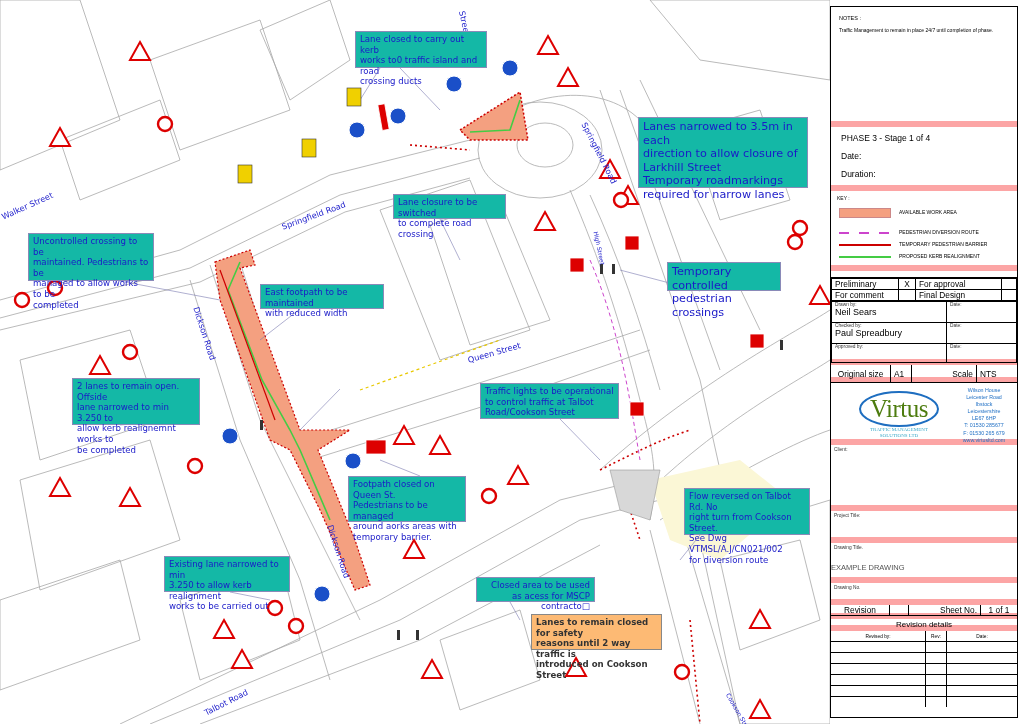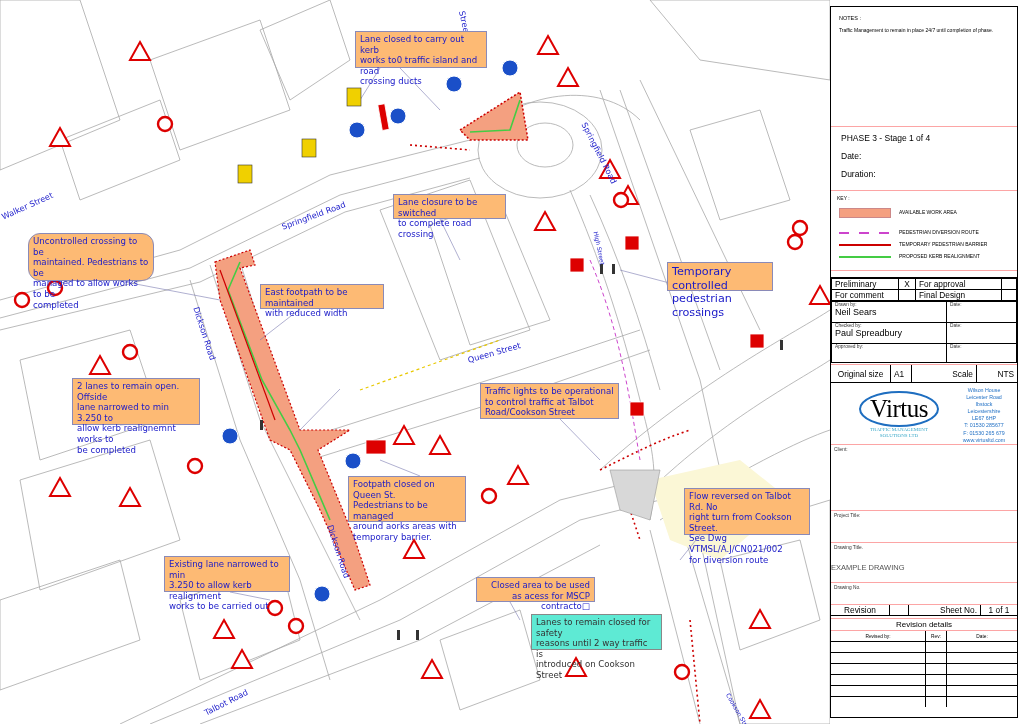--- a/index.html
+++ b/index.html
@@ -1,38 +1,38 @@
 <!DOCTYPE html>
 <html><head>
 <meta charset="utf-8">
 <style>
   html,body{margin:0;padding:0;background:#fff;}
   body{width:1024px;height:724px;position:relative;overflow:hidden;font-family:"DejaVu Sans",sans-serif;}
   #map{position:absolute;left:0;top:0;width:830px;height:724px;background:#fff;}
   #map svg{position:absolute;left:0;top:0;}
-  .note{position:absolute;background:#fdba74;border:1px solid #8a8ab8;color:#1a1ac8;font-size:8.6px;line-height:10.6px;padding:2px 4px;white-space:pre-line;box-sizing:border-box;}
+  .note{position:absolute;background:#14b8a6;border:1px solid #8a8ab8;color:#1a1ac8;font-size:8.6px;line-height:10.6px;padding:2px 4px;white-space:pre-line;box-sizing:border-box;}
   .note.big{font-size:11.2px;line-height:13.6px;color:#1a1ac8;}
-  .note.grey{background:#5eead4;border-color:#888;color:#333;}
+  .note.grey{background:#fdba74;border-color:#888;color:#333;font-weight:bold;}
   .roadlbl{position:absolute;color:#2222cc;font-size:8.2px;white-space:nowrap;transform-origin:left center;}
   
   #tb{position:absolute;left:830px;top:6px;width:188px;height:712px;border:1.5px solid #000;box-sizing:border-box;background:#fff;font-family:"Liberation Sans",sans-serif;color:#000;}
-  .tb-sec{position:absolute;left:0;width:100%;border-bottom:1px solid #fca5a5;box-sizing:border-box;}
+  .tb-sec{position:absolute;left:0;width:100%;border-bottom:6px solid #fca5a5;box-sizing:border-box;}
   .tb-notes-h{position:absolute;left:8px;top:8px;font-size:5.5px;}
   .tb-notes-t{position:absolute;left:8px;top:20px;font-size:5px;}
   .ph{position:absolute;left:10px;font-size:8.5px;}
   .key-h{position:absolute;left:6px;top:4px;font-size:5px;}
   .key-row{position:absolute;left:8px;height:10px;width:176px;}
   .key-sw{position:absolute;left:0;top:0;width:52px;height:10px;}
   .key-lbl{position:absolute;left:60px;top:1px;font-size:5px;}
   table.tb{border-collapse:collapse;width:100%;}
   table.tb td{border:1px solid #000;padding:0 3px;font-size:8.3px;height:10px;}
   .cell-lbl{font-size:4.8px;color:#333;display:block;}
   .cell-val{font-size:9px;display:block;}
   .logo{position:absolute;left:28px;top:8px;width:80px;height:36px;border:2.5px solid #1e6ec0;border-radius:50%;box-sizing:border-box;}
-  .logo-text{position:absolute;left:0;top:2px;width:100%;text-align:center;font-family:"Liberation Serif",serif;font-size:25px;color:#000000;letter-spacing:-.5px;}
+  .logo-text{position:absolute;left:0;top:2px;width:100%;text-align:center;font-family:"Liberation Serif",serif;font-size:25px;color:#4d7c0f;letter-spacing:-.5px;}
   .logo-sub{position:absolute;left:30px;top:44px;width:76px;text-align:center;font-family:"Liberation Serif",serif;font-size:5px;color:#3aa8c8;line-height:6px;}
   .addr{position:absolute;left:122px;top:4px;width:62px;text-align:center;font-size:5.3px;line-height:7.1px;color:#1f6fc4;white-space:pre-line;}
   .lbl{position:absolute;left:3px;top:2px;font-size:4.8px;color:#333;}
   .dtitle{position:absolute;left:0;top:20px;width:100%;text-align:left;font-size:7.5px;color:#555;}
 </style>
 </head>
 <body>
 
 <div id="map">
   <svg width="830" height="724" viewBox="0 0 830 724">
@@ -209,36 +209,41 @@
     <span class="roadlbl" style="left:205px;top:708px;transform:rotate(-27deg);">Talbot Road</span>
     <span class="roadlbl" style="left:2px;top:212px;transform:rotate(-24deg);">Walker Street</span>
     <span class="roadlbl" style="left:462px;top:6px;transform:rotate(78deg);">Street</span>
     <span class="roadlbl" style="left:596px;top:228px;transform:rotate(78deg);font-size:6px;">High Street</span>
     <span class="roadlbl" style="left:728px;top:690px;transform:rotate(60deg);font-size:6px;">Cookson Street</span>
   </div>
 
   <div class="note" style="left:355px;top:31px;width:132px;height:37px;">Lane closed to carry out kerb
 works to0 traffic island and road
 crossing ducts</div>
-  <div class="note" style="left:28px;top:233px;width:126px;height:48px;border-radius:12px;">Uncontrolled crossing to be
+  <div class="note big" style="left:638px;top:117px;width:170px;height:71px;">Lanes narrowed to 3.5m in each
+direction to allow closure of
+Larkhill Street
+Temporary roadmarkings
+required for narrow lanes</div>
+  <div class="note" style="left:28px;top:233px;width:126px;height:48px;">Uncontrolled crossing to be
 maintained. Pedestrians to be
 managed to allow works to be
 completed</div>
   <div class="note" style="left:393px;top:194px;width:113px;height:25px;">Lane closure to be switched
 to complete road crossing</div>
   <div class="note" style="left:260px;top:284px;width:124px;height:25px;">East footpath to be maintained
 with reduced width</div>
   <div class="note" style="left:72px;top:378px;width:128px;height:47px;">2 lanes to remain open. Offside
 lane narrowed to min 3.250 to
 allow kerb realignemnt works to
 be completed</div>
   <div class="note" style="left:480px;top:383px;width:139px;height:36px;">Traffic lights to be operational
 to control traffic at Talbot
 Road/Cookson Street</div>
-  <div class="note big" style="left:667px;top:262px;width:106px;height:29px;">Temporary controlled
+  <div class="note big" style="left:667px;top:262px;width:114px;height:29px;">Temporary controlled
 pedestrian crossings</div>
   <div class="note" style="left:348px;top:476px;width:118px;height:46px;">Footpath closed on Queen St.
 Pedestrians to be managed
 around aorks areas with
 temporary barrier.</div>
   <div class="note" style="left:684px;top:488px;width:126px;height:47px;">Flow reversed on Talbot Rd. No
 right turn from Cookson Street.
 See Dwg VTMSL/A.J/CN021/002
 for diversion route</div>
   <div class="note" style="left:164px;top:556px;width:126px;height:36px;">Existing lane narrowed to min
@@ -334,21 +339,21 @@
       </table>
   </div>
 
   <div class="tb-sec" style="top:358px;height:18px;">
     <table class="tb" style="height:18px;">
       <tbody>
           <tr>
         <td style="text-align:center;border-top:none;border-left:none;">Original size</td>
         <td style="width:14px;border-top:none;">A1</td>
         <td style="text-align:right;width:58px;border-top:none;">Scale</td>
-        <td style="text-align:right;width:34px;border-top:none;border-right:none;">NTS</td>
+        <td style="text-align:left;width:34px;border-top:none;border-right:none;">NTS</td>
       </tr>
     </tbody>
       </table>
   </div>
 
   <div class="tb-sec" style="top:376px;height:62px;">
     <div class="logo">
         <div class="logo-text">Virtus</div>
       </div>
     <div class="logo-sub" style="white-space:pre-line;">TRAFFIC MANAGEMENT

